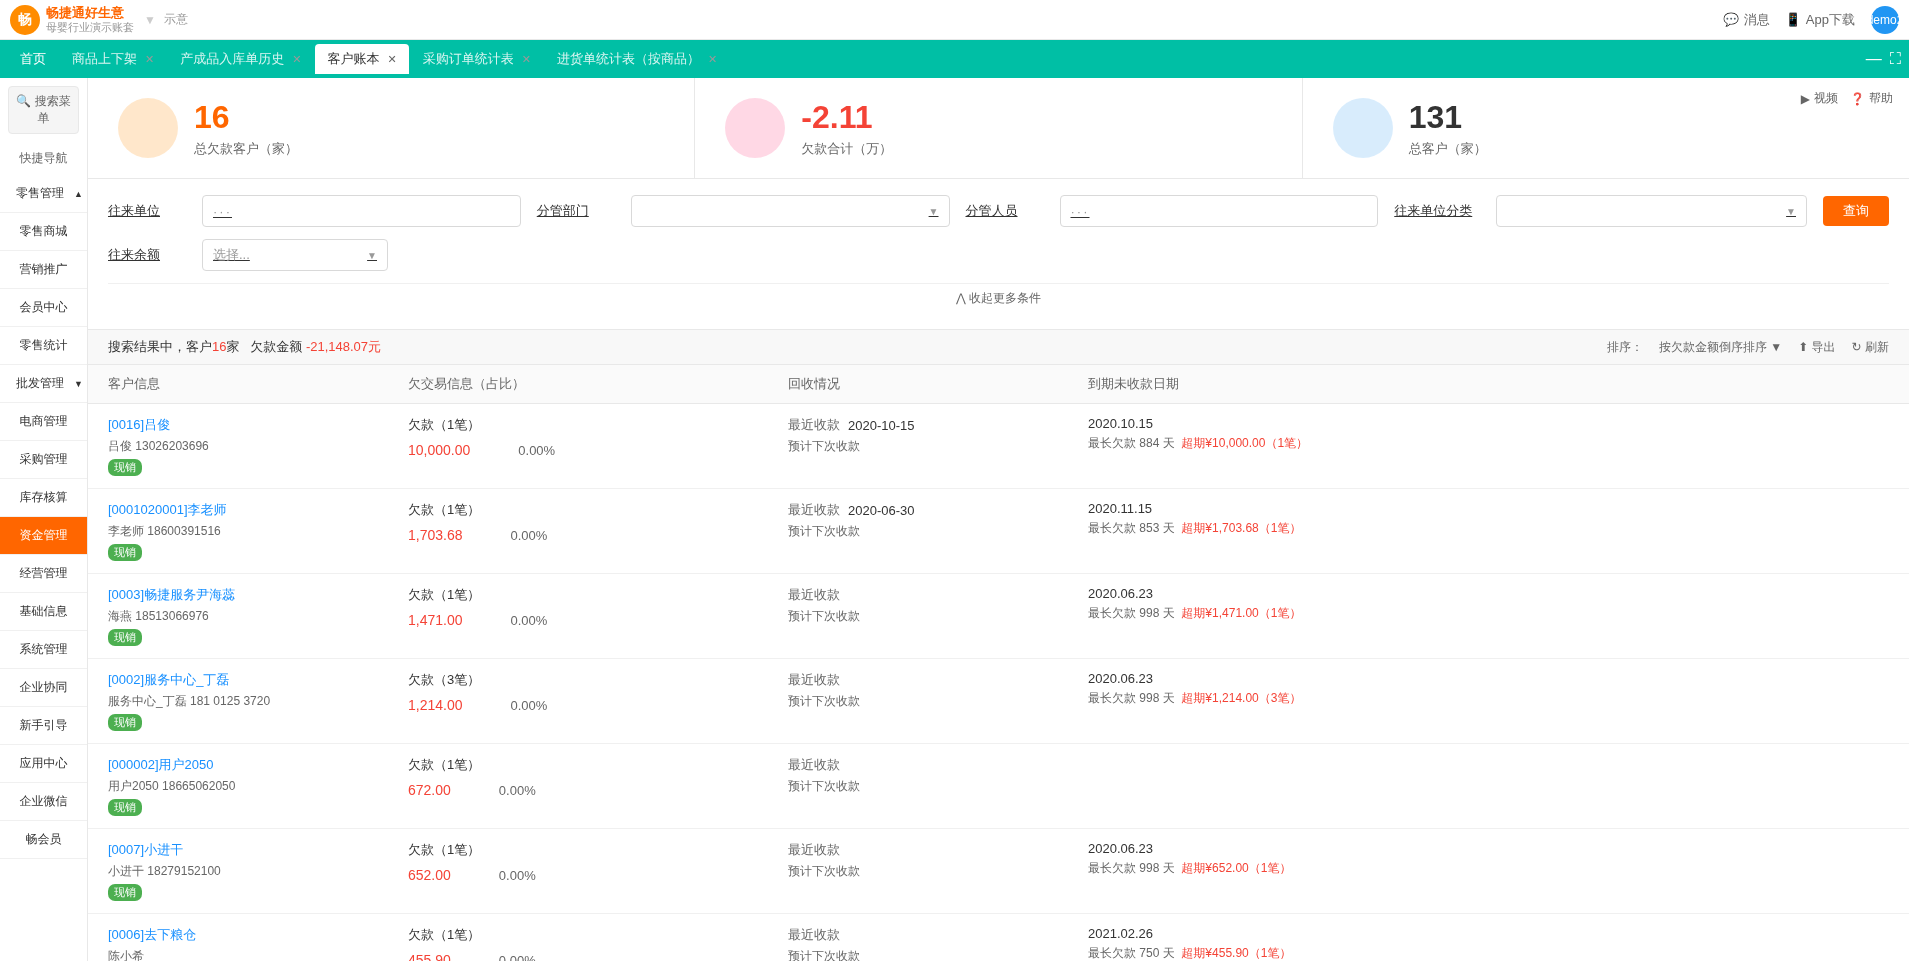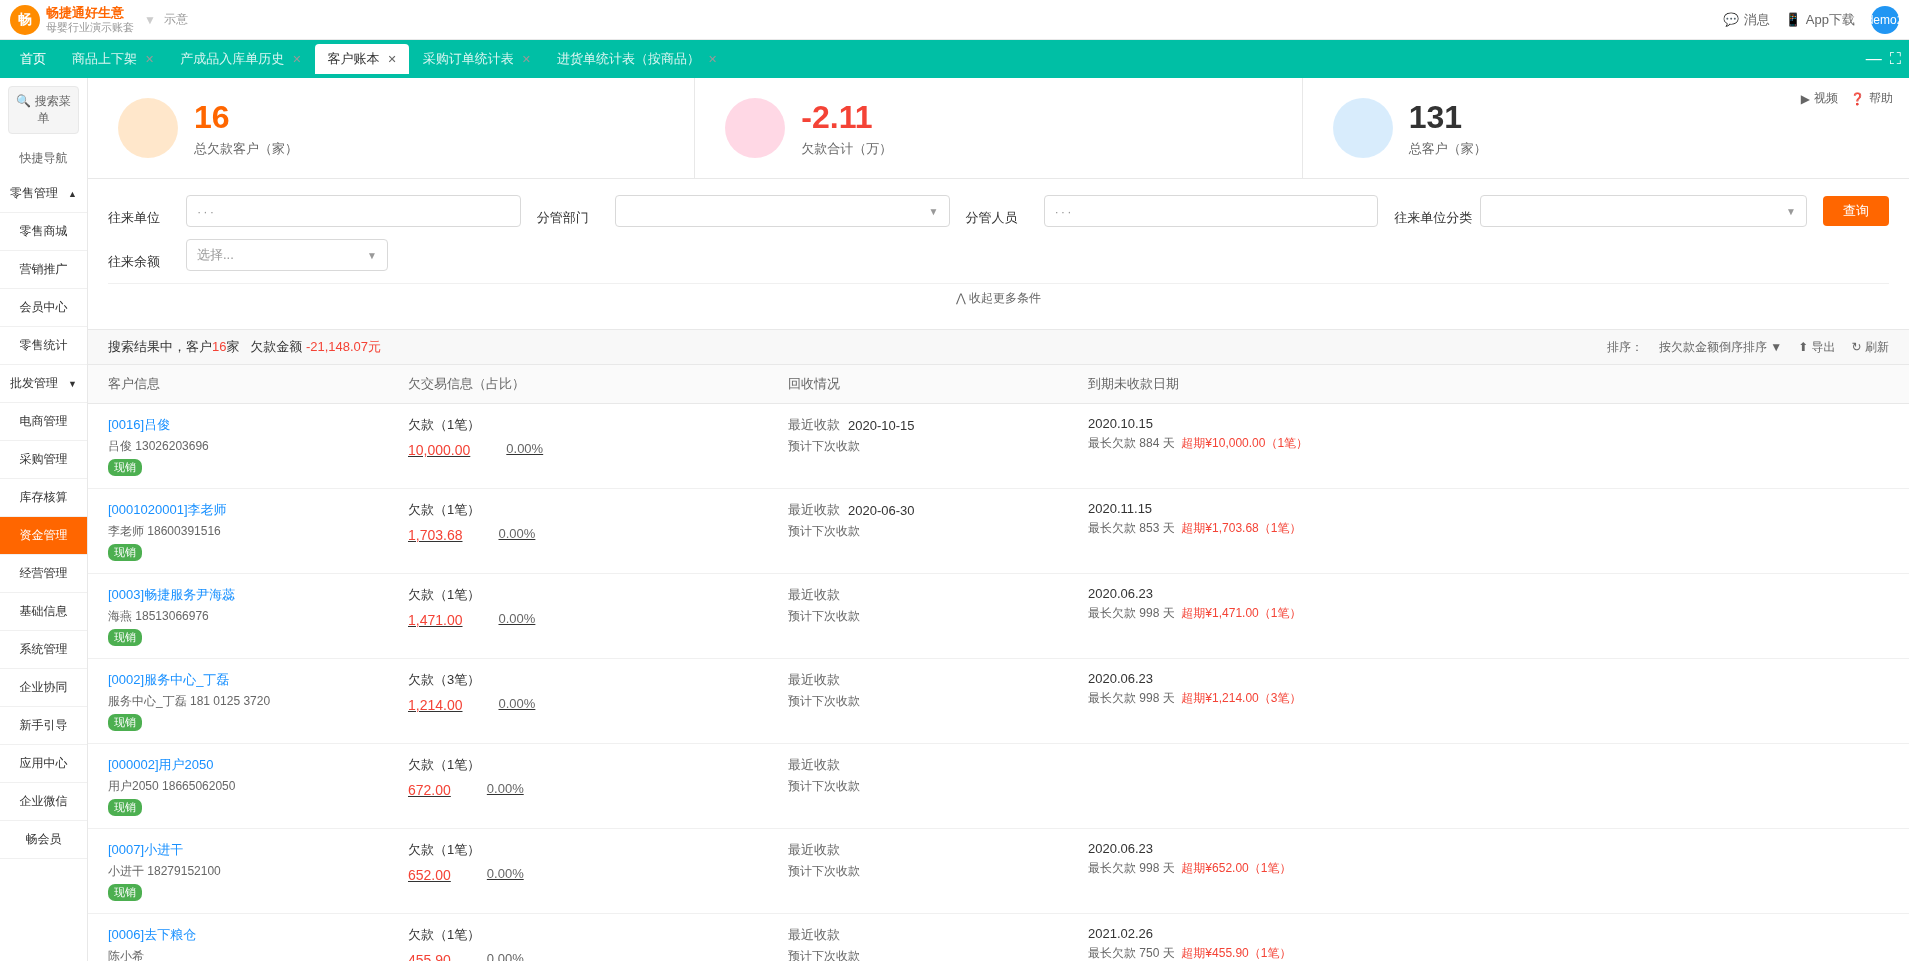--- a/index.html
+++ b/index.html
@@ -25,21 +25,21 @@
 
     
     .main-layout { display: flex; height: calc(961px - 78px); }
 
     
     .sidebar { width: 88px; background: white; border-right: 1px solid #e8e8e8; flex-shrink: 0; overflow-y: auto; }
     .sidebar-search { padding: 8px; }
     .sidebar-search-btn { width: 100%; padding: 6px 4px; background: #f5f5f5; border: 1px solid #e8e8e8; border-radius: 4px; font-size: 12px; color: #666; cursor: pointer; text-align: center; }
     .sidebar-item { padding: 10px 4px; text-align: center; cursor: pointer; font-size: 12px; color: #333; border-bottom: 1px solid #f0f0f0; }
     .sidebar-item.active { background: #ff6600; color: white; }
-    .sidebar-item.has-arrow { display: flex; align-items: center; justify-content: center; gap: 10px; }
+    .sidebar-item.has-arrow { display: flex; align-items: center; justify-content: flex-end; gap: 10px; }
     .sidebar-quick { padding: 8px 4px; text-align: center; font-size: 12px; color: #666; cursor: pointer; }
 
     
     .content-area { flex: 1; overflow-y: auto; background: #f0f2f5; }
 
     
     .stats-cards { display: flex; background: white; border-bottom: 1px solid #e8e8e8; }
     .stat-card { flex: 1; padding: 20px 30px; display: flex; align-items: center; gap: 16px; border-right: 1px solid #e8e8e8; position: relative; }
     .stat-card:last-child { border-right: none; }
     .stat-icon { width: 60px; height: 60px; border-radius: 50%; display: flex; align-items: center; justify-content: center; opacity: 0.2; }
@@ -53,21 +53,21 @@
     .stat-number.red { color: #f44336; }
     .stat-number.black { color: #333; font-weight: 900; }
     .stat-label { font-size: 13px; color: #666; }
     .stat-card-actions { position: absolute; top: 12px; right: 16px; display: flex; gap: 12px; font-size: 12px; color: #666; }
     .stat-card-actions span { cursor: pointer; display: flex; align-items: center; gap: 4px; }
 
     
     .filter-area { background: white; padding: 16px 20px; border-bottom: 1px solid #e8e8e8; }
     .filter-row { display: flex; align-items: center; gap: 16px; margin-bottom: 12px; }
     .filter-row:last-child { margin-bottom: 0; }
-    .filter-item { display: flex; align-items: flex-end; gap: 8px; flex: 1; }
+    .filter-item { display: flex; align-items: center; gap: 24px; flex: 1; text-decoration: underline; }
     .filter-label { font-size: 13px; color: #333; white-space: nowrap; min-width: 70px; }
     .filter-input { flex: 1; height: 32px; border: 1px solid #d9d9d9; border-radius: 4px; padding: 0 10px; font-size: 13px; outline: none; display: flex; align-items: center; justify-content: space-between; cursor: pointer; color: #999; position: relative; }
     .filter-input .dots { color: #999; letter-spacing: 2px; }
     .filter-select { flex: 1; height: 32px; border: 1px solid #d9d9d9; border-radius: 4px; padding: 0 10px; font-size: 13px; outline: none; display: flex; align-items: center; justify-content: space-between; cursor: pointer; background: white; }
     .filter-actions { display: flex; gap: 8px; }
     .btn-search { background: #ff6600; color: white; border: none; padding: 6px 20px; border-radius: 4px; cursor: pointer; font-size: 13px; }
     .collapse-bar { text-align: center; padding: 6px; color: #666; font-size: 12px; cursor: pointer; border-top: 1px solid #f0f0f0; margin-top: 5px; }
 
     
     .results-info { background: #f8f8f8; padding: 8px 20px; display: flex; align-items: center; justify-content: space-between; border-bottom: 1px solid #e8e8e8; font-size: 13px; }
@@ -86,21 +86,21 @@
     .customer-info { flex: 0 0 300px; }
     .customer-name { color: #1890ff; font-size: 13px; cursor: pointer; }
     .customer-contact { font-size: 12px; color: #666; margin-top: 4px; }
     .customer-tag { display: inline-block; background: #4caf50; color: white; font-size: 11px; padding: 1px 6px; border-radius: 7px; margin-top: 4px; }
 
     .debt-info { flex: 0 0 380px; }
     .debt-count { font-size: 13px; color: #333; }
     .debt-amount { font-size: 14px; color: #f44336; font-weight: 500; margin-top: 4px; }
     .debt-percent { font-size: 13px; color: #666; margin-left: 20px; }
 
-    .debt-row { display: flex; align-items: center; gap: 16px; margin-top: 4px; text-decoration: underline; }
+    .debt-row { display: flex; align-items: flex-end; gap: 28px; margin-top: 4px; }
 
     .collection-info { flex: 0 0 300px; }
     .collection-row { display: flex; align-items: center; gap: 8px; font-size: 13px; }
     .collection-label { color: #666; }
     .collection-date { color: #333; }
     .collection-next { color: #666; font-size: 12px; margin-top: 4px; }
 
     .overdue-info { flex: 1; }
     .overdue-date { font-size: 13px; color: #333; }
     .overdue-days { font-size: 12px; color: #666; margin-top: 4px; }

